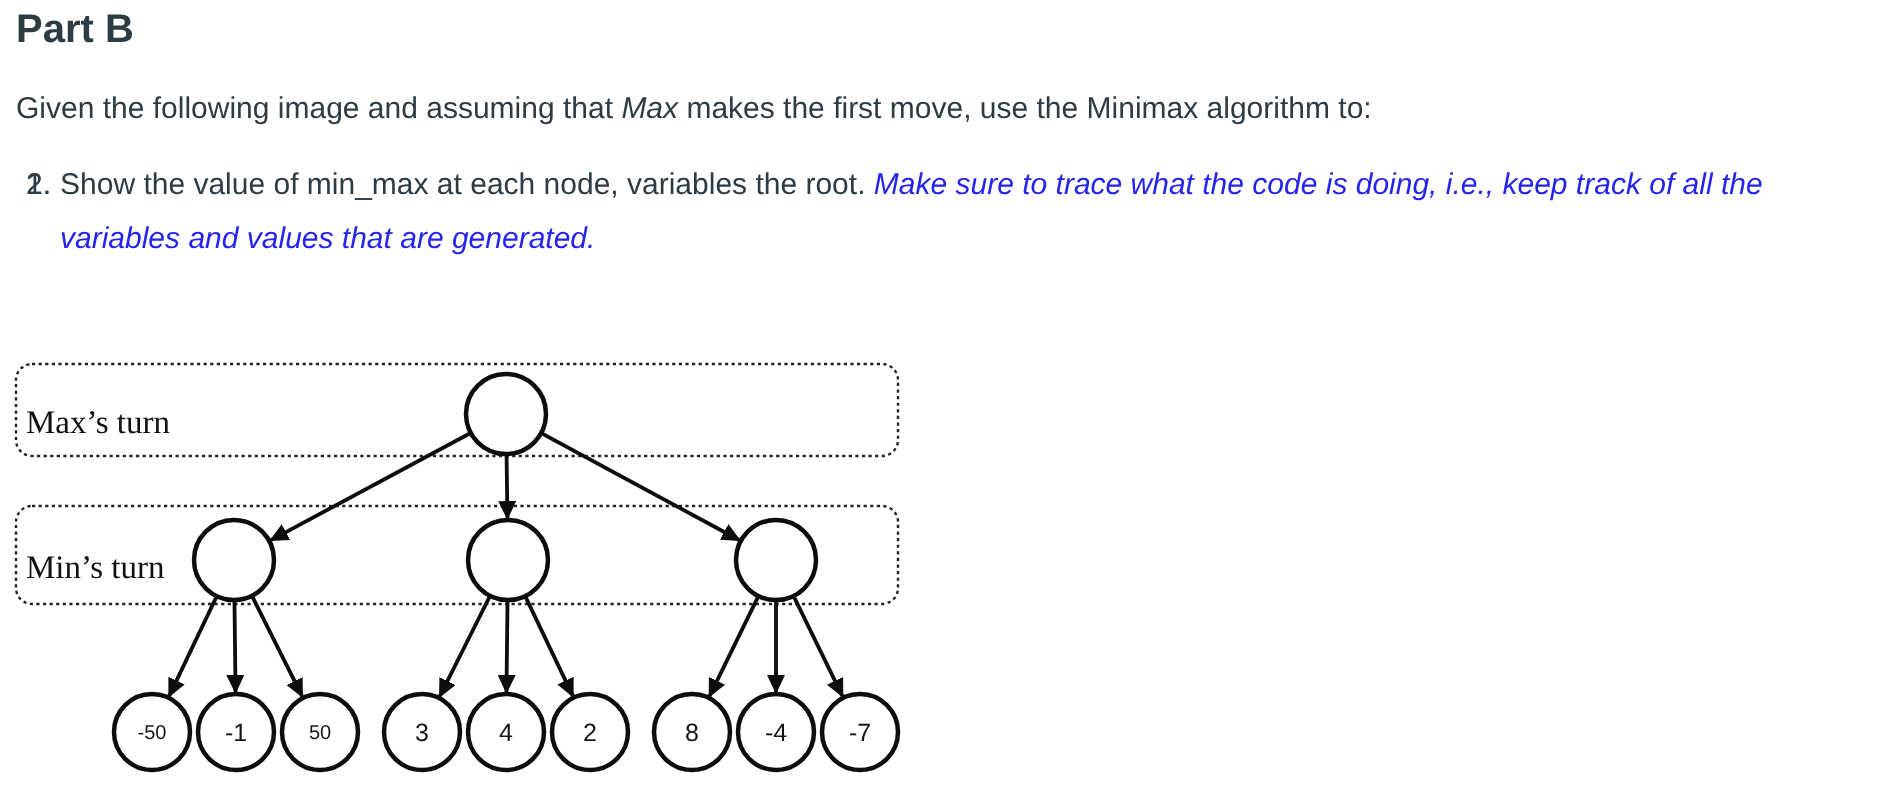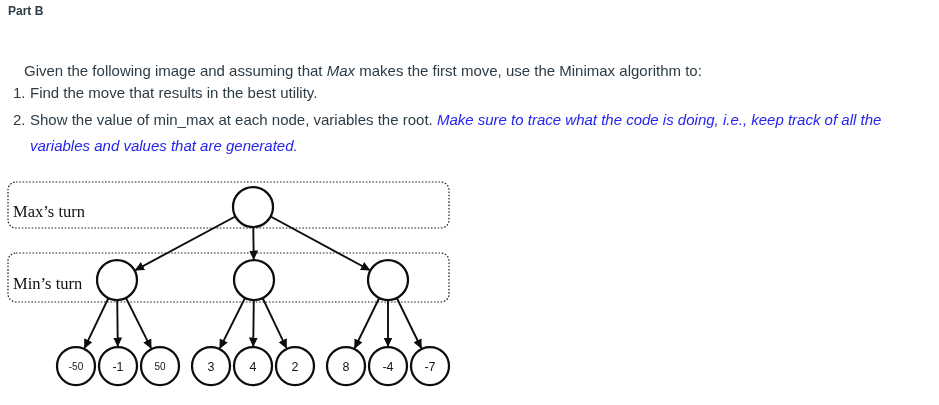--- a/index.html
+++ b/index.html
@@ -15,30 +15,30 @@
     background: #ffffff;
     position: relative;
     font-family: "Liberation Sans", sans-serif;
     color: var(--text-color);
     overflow: hidden;
   }
   .page-title {
     position: absolute;
     left: 8px;
     top: 4px;
-    font-size: 12px;
+    font-size: 20px;
     font-weight: bold;
     margin: 0;
   }
   .intro {
     position: absolute;
     left: 8px;
     top: 46px;
     font-size: 15px;
-    margin: 16px;
+    margin: 0;
     white-space: nowrap;
   }
   .instruction-list {
     position: absolute;
     left: 8px;
     top: 80px;
     width: 925px;
     margin: 0;
     padding: 0;
     list-style: none;
@@ -68,21 +68,21 @@
   }
 </style>
 </head>
 <body>
 
 <h2 class="page-title">Part B</h2>
 
 <p class="intro"><span class="seg normal">Given the following image and assuming that </span><span class="seg italic">Max</span><span class="seg normal"> makes the first move, use the Minimax algorithm to:</span></p>
 
 <ol class="instruction-list">
-    <li class="instruction-item"><span class="instruction-number">1.</span><span class="seg normal">Find the move that results in the best utility.</span></li>
+    <li class="instruction-item"><span class="instruction-number">1.</span></li>
     <li class="instruction-item"><span class="instruction-number">2.</span><span class="seg normal">Show the value of min_max at each node, variables the root. </span><span class="seg blue_italic">Make sure to trace what the code is doing, i.e., keep track of all the variables and values that are generated.</span></li>
   </ol>
 
 <svg class="tree-svg" viewBox="0 0 460 229" xmlns="http://www.w3.org/2000/svg">
     <defs>
       <marker id="arrowhead" markerUnits="userSpaceOnUse" markerWidth="10" markerHeight="9" refX="8.5" refY="4.5" orient="auto">
         <path d="M0,0 L9.5,4.5 L0,9 Z" fill="#0d0d0d"></path>
       </marker>
     </defs>
     <rect x="8" y="6" width="441" height="46" rx="8" ry="8" fill="none" stroke="#222" stroke-width="1.2" stroke-dasharray="1.6,1.7"></rect>

